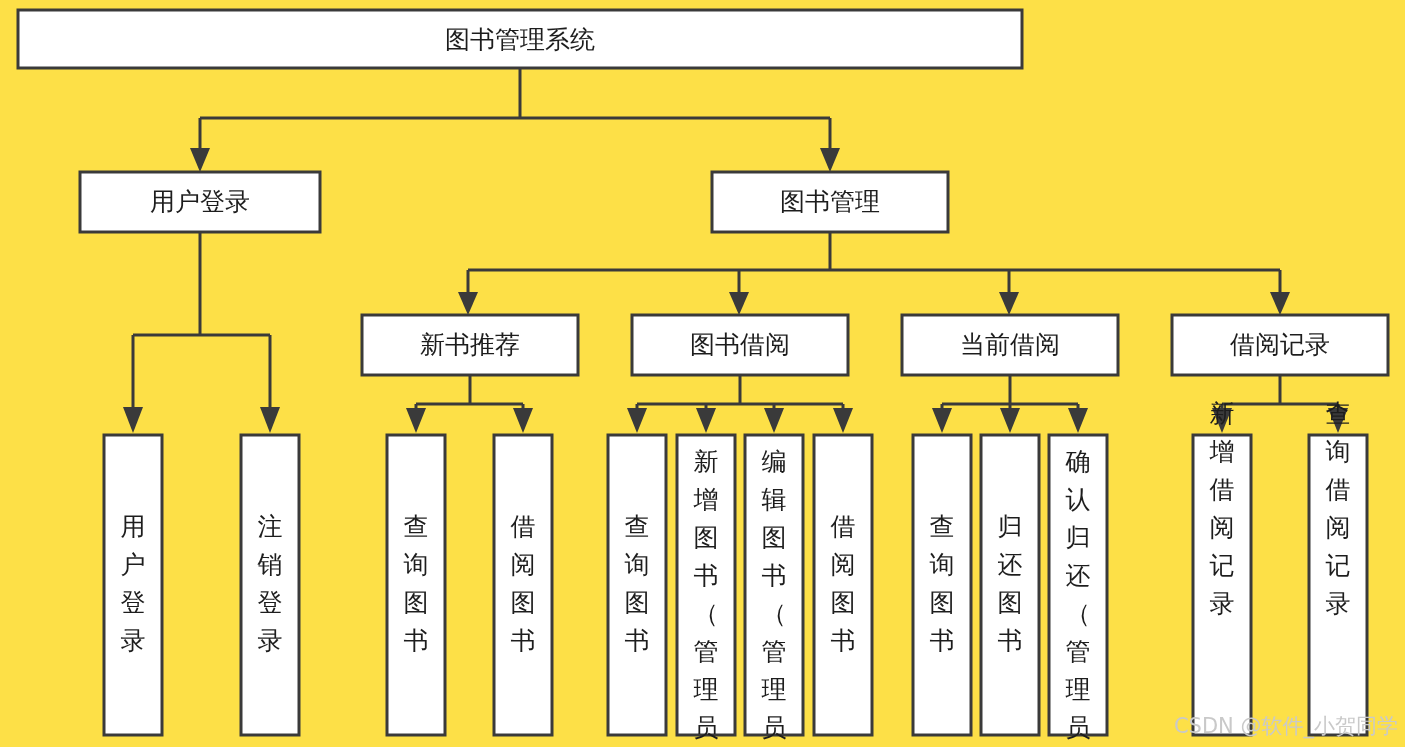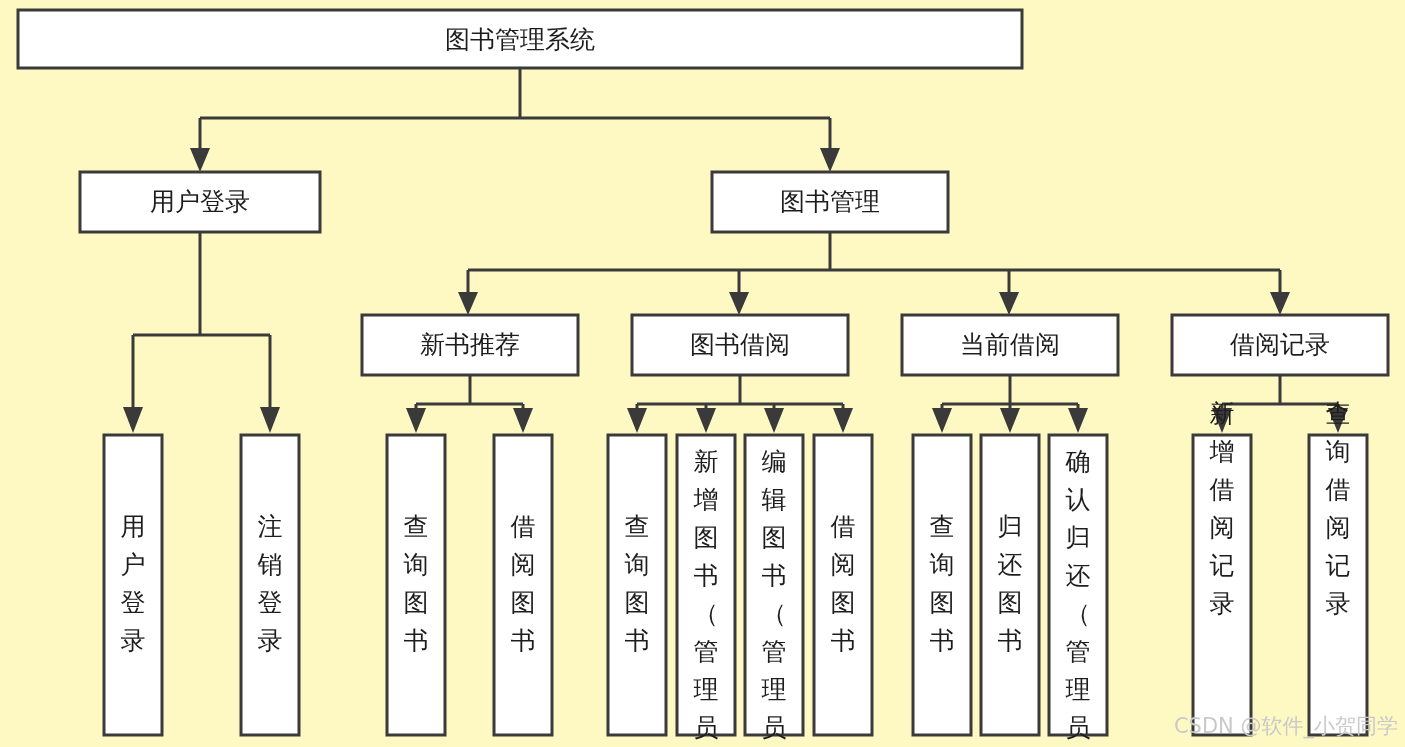--- a/index.html
+++ b/index.html
@@ -11,21 +11,21 @@
   body {
     width: 1405px;
     height: 747px;
     overflow: hidden;
     font-family: "DejaVu Sans", "Liberation Sans", sans-serif;
   }
   #diagram-root {
     position: relative;
     width: 1405px;
     height: 747px;
-    background: #fef9c3;
+    background: #fde047;
   }
   svg.diagram-canvas {
     position: absolute;
     left: 0;
     top: 0;
     width: 1405px;
     height: 747px;
     display: block;
   }
   .node-box {

